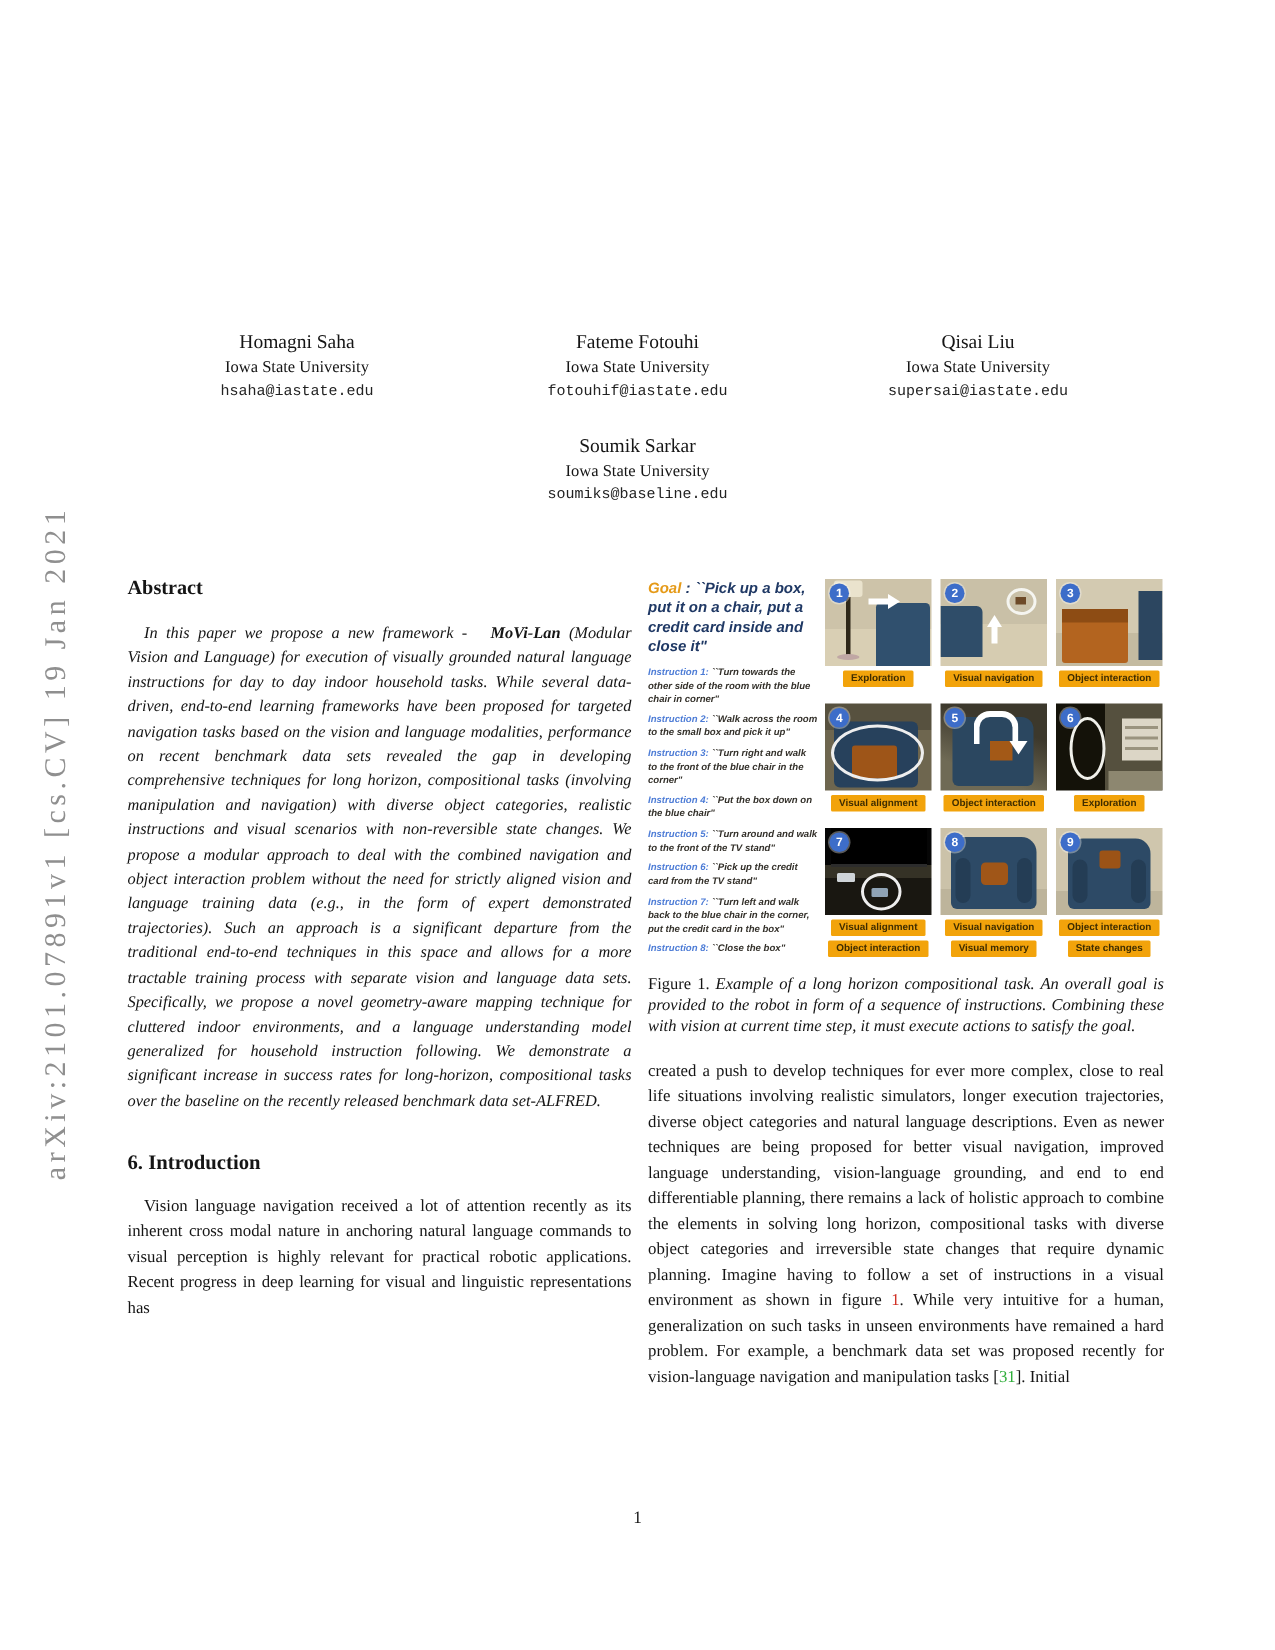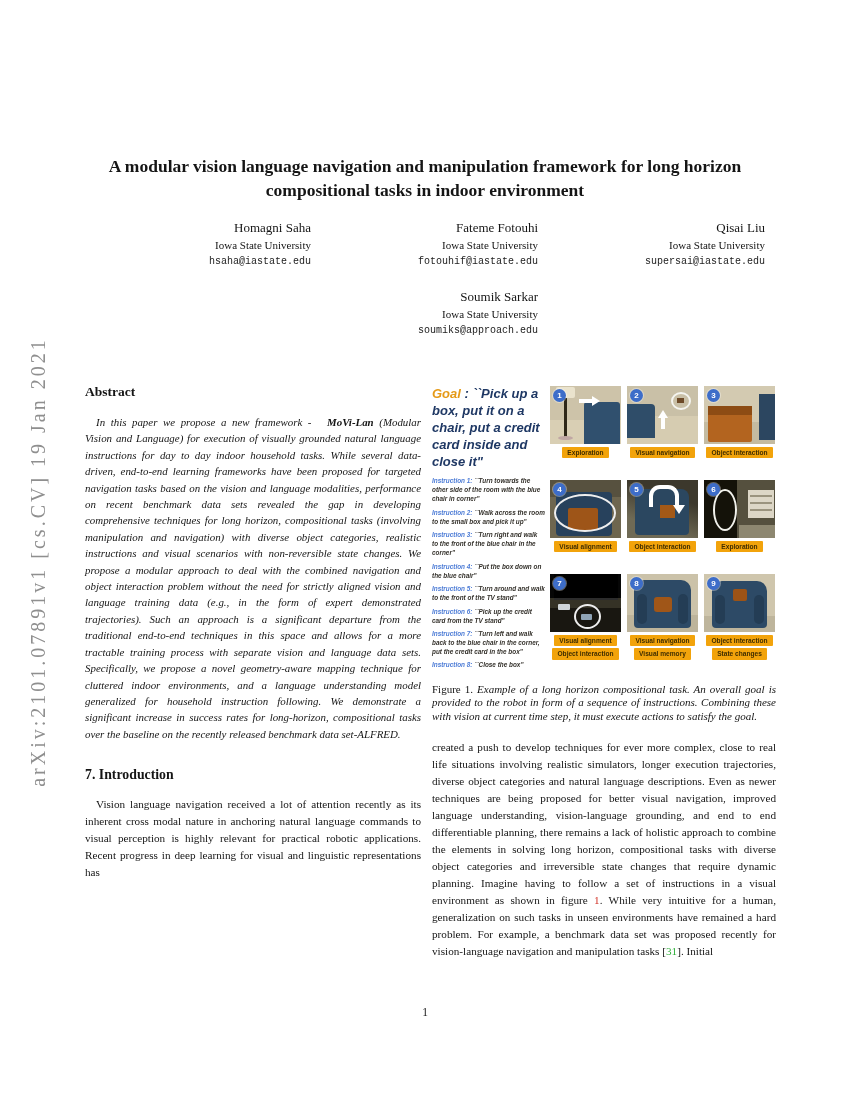--- a/index.html
+++ b/index.html
@@ -10,39 +10,39 @@
   
   .watermark{
     position:absolute;left:38px;top:562px;transform:translate(-50%,-50%) rotate(-90deg);
     white-space:nowrap;font-size:20px;letter-spacing:3px;color:#8f8f8f;
     font-family:"Liberation Serif", serif;
   }
   
   .title-block{position:absolute;left:85px;top:142px;width:680px;text-align:center;
     font-size:17.5px;font-weight:bold;line-height:24px;}
   .authors-row{position:absolute;left:85px;top:220px;width:680px;display:flex;justify-content:space-between;}
-  .author-block{width:226px;text-align:right;}
+  .author-block{width:226px;text-align:center;}
   .author-block .name{font-size:13px;}
   .author-block .affil{font-size:11px;margin-top:3px;}
   .author-block .email{font-family:"Liberation Mono", monospace;font-size:10px;margin-top:5px;color:#222;}
   .author-center{position:absolute;left:85px;top:289px;width:680px;display:flex;justify-content:center;}
   
   .col-left{position:absolute;left:85px;top:380px;width:336px;}
   .col-right{position:absolute;left:432px;top:386px;width:344px;}
   .abstract-heading{text-align:left;font-size:13.5px;font-weight:bold;margin:4px 0 14px 0;}
   .abstract-text{font-style:italic;font-size:10.9px;line-height:16.4px;text-align:justify;
     text-indent:11px;margin:0;hyphens:auto;}
   .seg-bold{font-weight:bold;margin-left:10px;}
   .section-heading{font-size:13.8px;font-weight:bold;margin:25px 0 13px 0;}
   .body-text{font-size:11.2px;line-height:17px;text-align:justify;text-indent:11px;margin:0;hyphens:auto;}
   .body-text.no-indent{text-indent:0;}
   
   .figure-box{display:flex;margin:0 0 8px 0;}
   .fig-panel{width:113px;padding-right:5px;font-family:"Liberation Sans", sans-serif;}
-  .goal-line{font-size:13px;font-weight:bold;font-style:italic;line-height:1.3;color:#1f3864;margin-bottom:7px;}
+  .goal-line{font-size:10px;font-weight:bold;font-style:italic;line-height:1.3;color:#1f3864;margin-bottom:7px;}
   .goal-label{color:var(--goal-color,#e59a18);}
   .instruction{font-size:6.4px;font-weight:bold;font-style:italic;line-height:1.4;color:#33302a;margin-bottom:4.5px;}
   .instr-label{color:var(--instruction-label-color,#4d7cd6);}
   .fig-grid{display:grid;grid-template-columns:repeat(3,71px);column-gap:6px;row-gap:7px;}
   .fig-cell{display:flex;flex-direction:column;align-items:center;}
   .scene{position:relative;width:71px;height:58px;overflow:hidden;background:#cec5ac;}
   .scene div{position:absolute;}
   .badge{left:3px;top:3px;width:13px;height:13px;border-radius:50%;
     background:var(--badge-bg,#3d6dc9);color:#fff;font:bold 8px "Liberation Sans",sans-serif;
     display:flex;align-items:center;justify-content:center;z-index:5;box-shadow:0 0 0 1px rgba(255,255,255,.35);}
@@ -108,21 +108,20 @@
   .caption .cap-italic{font-style:italic;}
   .page-number{position:absolute;left:0;top:1006px;width:850px;text-align:center;font-size:11.5px;}
 </style>
 </head>
 <body>
 
 <div class="page">
 
   <div class="watermark">arXiv:2101.07891v1  [cs.CV]  19 Jan 2021</div>
 
-  <h1 class="title-block">A modular vision language navigation and manipulation framework for long horizon compositional tasks in indoor environment</h1>
 
   <div class="authors-row">
     <div class="author-block">
       <div class="name">Homagni Saha</div>
       <div class="affil">Iowa State University</div>
       <div class="email">hsaha@iastate.edu</div>
     </div>
     <div class="author-block">
       <div class="name">Fateme Fotouhi</div>
       <div class="affil">Iowa State University</div>
@@ -132,28 +131,28 @@
       <div class="name">Qisai Liu</div>
       <div class="affil">Iowa State University</div>
       <div class="email">supersai@iastate.edu</div>
     </div>
   </div>
 
   <div class="author-center">
     <div class="author-block">
       <div class="name">Soumik Sarkar</div>
       <div class="affil">Iowa State University</div>
-      <div class="email">soumiks@approach.edu</div>
+      <div class="email">soumiks@baseline.edu</div>
     </div>
   </div>
 
   <div class="col-left">
     <div class="abstract-heading">Abstract</div>
     <p class="abstract-text"><span>In this paper we propose a new framework - </span><span class="seg-bold">MoVi-Lan</span><span> (Modular Vision and Language) for execution of visually grounded natural language instructions for day to day indoor household tasks. While several data-driven, end-to-end learning frameworks have been proposed for targeted navigation tasks based on the vision and language modalities, performance on recent benchmark data sets revealed the gap in developing comprehensive techniques for long horizon, compositional tasks (involving manipulation and navigation) with diverse object categories, realistic instructions and visual scenarios with non-reversible state changes. We propose a modular approach to deal with the combined navigation and object interaction problem without the need for strictly aligned vision and language training data (e.g., in the form of expert demonstrated trajectories). Such an approach is a significant departure from the traditional end-to-end techniques in this space and allows for a more tractable training process with separate vision and language data sets. Specifically, we propose a novel geometry-aware mapping technique for cluttered indoor environments, and a language understanding model generalized for household instruction following. We demonstrate a significant increase in success rates for long-horizon, compositional tasks over the baseline on the recently released benchmark data set-ALFRED.</span></p>
-    <div class="section-heading">7. Introduction</div>
+    <div class="section-heading">6. Introduction</div>
     <p class="body-text">Vision language navigation received a lot of attention recently as its inherent cross modal nature in anchoring natural language commands to visual perception is highly relevant for practical robotic applications. Recent progress in deep learning for visual and linguistic representations has</p>
   </div>
 
   <div class="col-right">
     <div class="figure-box">
       <div class="fig-panel">
         <div class="goal-line">
           <span class="goal-label">Goal</span><span> : ``Pick up a box, put it on a chair, put a credit card inside and close it"</span>
         </div>
         <div>

